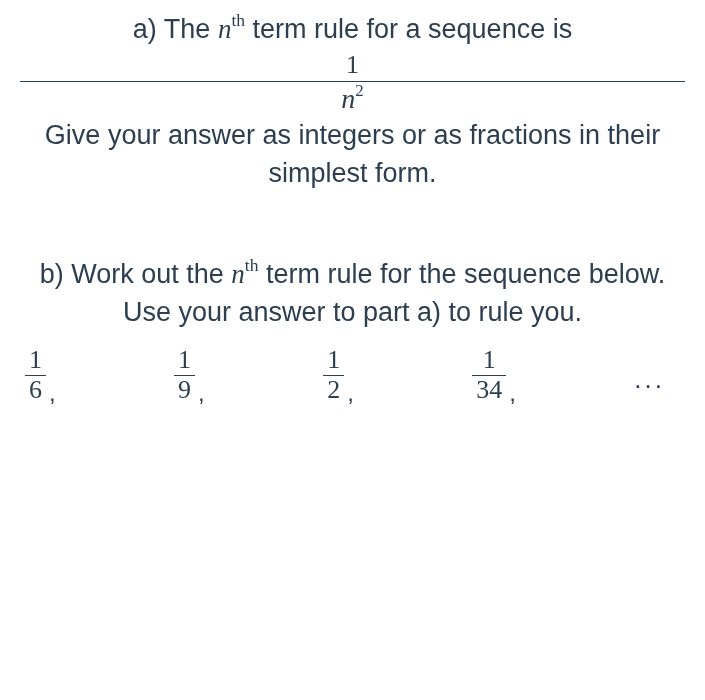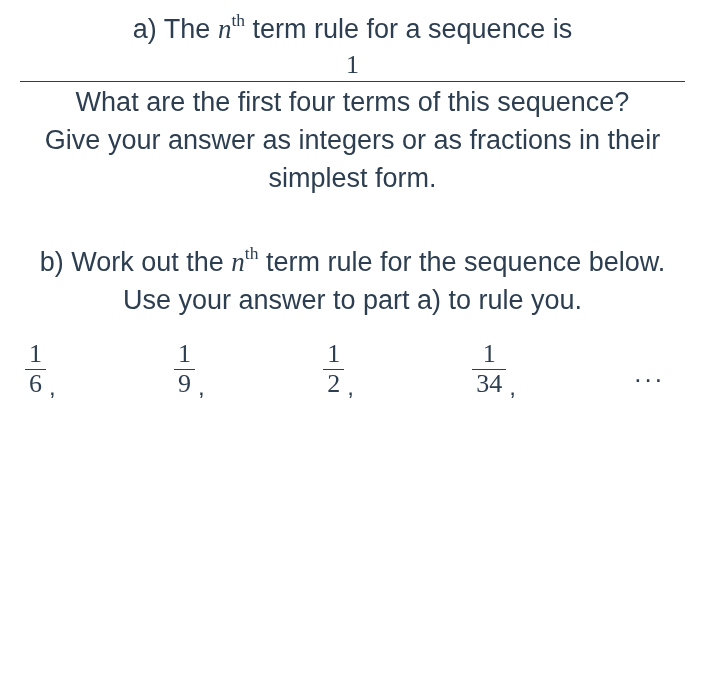--- a/index.html
+++ b/index.html
@@ -14,24 +14,24 @@
       font-family: -apple-system, BlinkMacSystemFont, "Segoe UI", Arial, sans-serif;
       color: #2c3e50;
       font-size: 27px;
       padding: 10px 20px;
     }
     .question {
       text-align: center;
       line-height: 1.4;
     }
     .part-a {
-      margin-bottom: 45px;
+      margin-bottom: 62px;
     }
     .part-b {
-      margin-bottom: 21px;
+      margin-bottom: 15px;
     }
     .math-var {
       font-family: "Times New Roman", serif;
       font-style: italic;
     }
     .superscript {
       font-size: 0.65em;
       vertical-align: super;
       position: relative;
       top: -0.1em;
@@ -110,22 +110,22 @@
   </style>
 </head>
 <body>
 
 <div class="question part-a">
   <div>
     <span>a) The </span><span class="math-var">n</span><span class="superscript">th</span><span> term rule for a sequence is</span>
   </div>
   <div class="fraction big-fraction">
     <span class="num">1</span>
+    <span class="den"><span class="math-var">n</span><span class="exp">2</span></span>
   </div>
-  <div>What are the first four terms of this sequence?</div>
   <div>Give your answer as integers or as fractions in their simplest form.</div>
 </div>
 
 <div class="question part-b">
   <div>
     <span>b) Work out the </span><span class="math-var">n</span><span class="superscript">th</span><span> term rule for the sequence below.</span>
   </div>
   <div>Use your answer to part a) to rule you.</div>
 </div>
 

